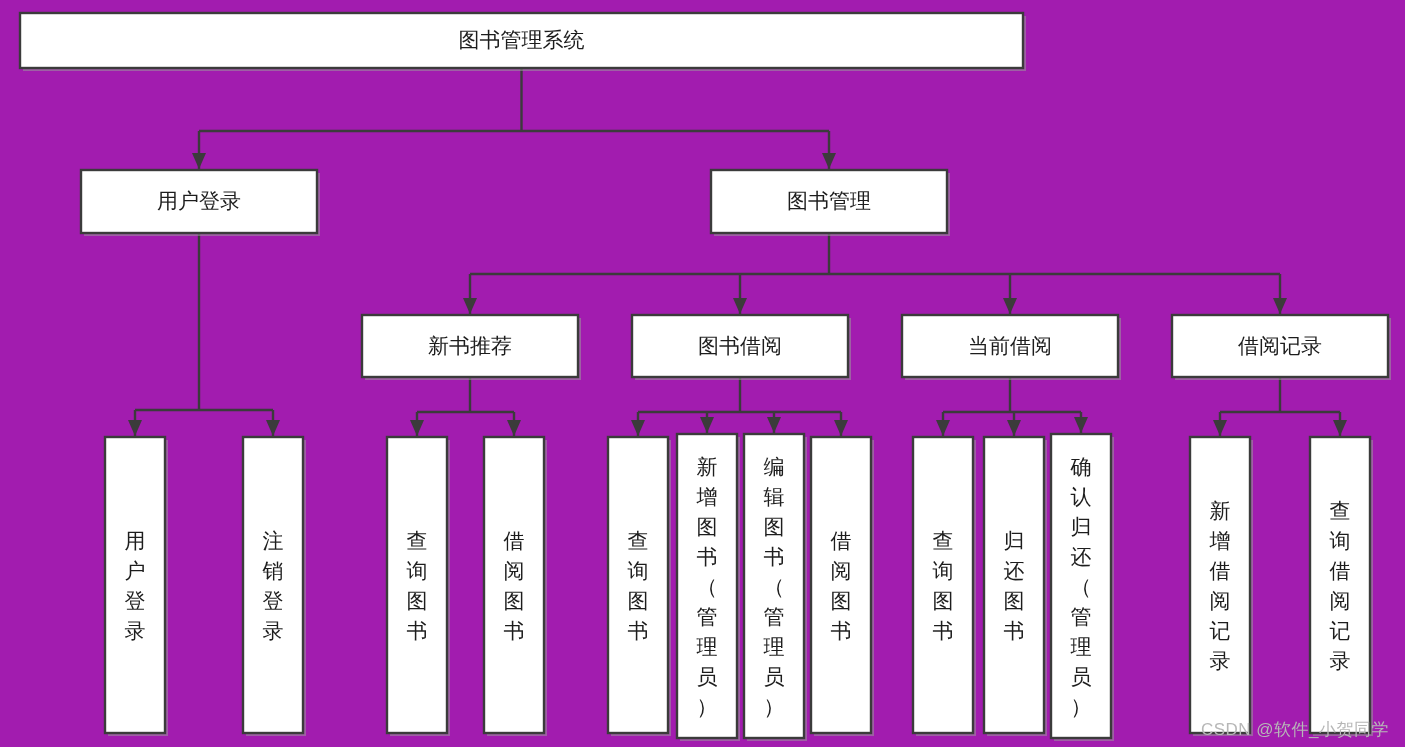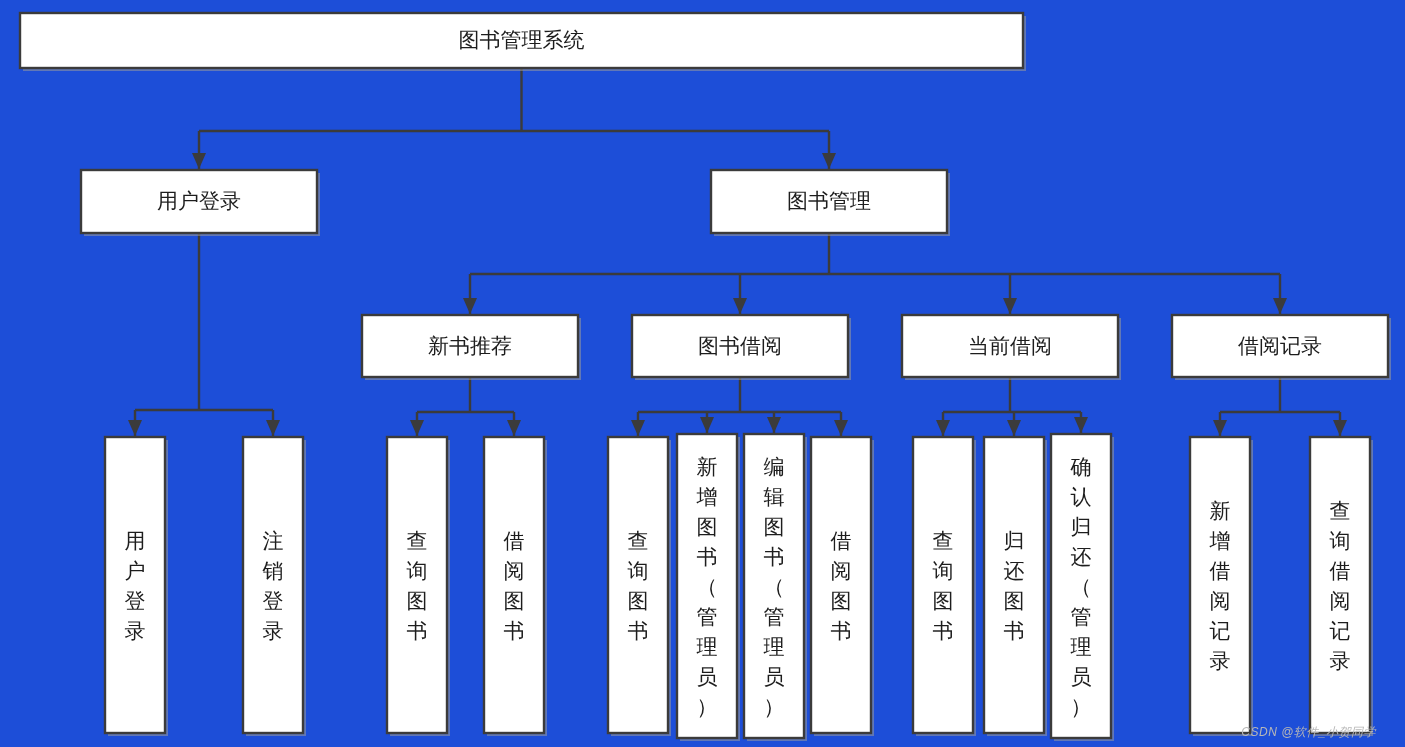--- a/index.html
+++ b/index.html
@@ -10,21 +10,21 @@
   body {
     width: 1405px;
     height: 747px;
     font-family: "Liberation Sans", "DejaVu Sans", sans-serif;
     overflow: hidden;
   }
   #diagram-root {
     position: relative;
     width: 1405px;
     height: 747px;
-    background: #1d4ed8;
+    background: #a21caf;
   }
   svg#flow {
     position: absolute;
     left: 0;
     top: 0;
     width: 1405px;
     height: 747px;
     display: block;
   }
   .node-rect {
@@ -53,29 +53,28 @@
     dominant-baseline: middle;
   }
   .node-label-vertical {
     font-family: "Liberation Sans", "DejaVu Sans", sans-serif;
     fill: #1d1d1d;
     font-size: 21px;
     text-anchor: middle;
   }
   .watermark {
     position: absolute;
-    right: 29px;
+    right: 16px;
     bottom: 6px;
     font-family: "Liberation Sans", "DejaVu Sans", sans-serif;
-    font-size: 12px;
+    font-size: 17px;
     color: #b7b7b7;
     letter-spacing: 0.5px;
     white-space: nowrap;
     user-select: none;
-    font-style: italic;
   }
 </style>
 </head>
 <body>
 
 <div id="diagram-root">
   <svg id="flow" viewBox="0 0 1405 747">
     <g id="connector-layer">
         <path d="M 521.5 68 L 521.5 131" class="connector"></path>
         <path d="M 199 131 L 829 131" class="connector"></path>

